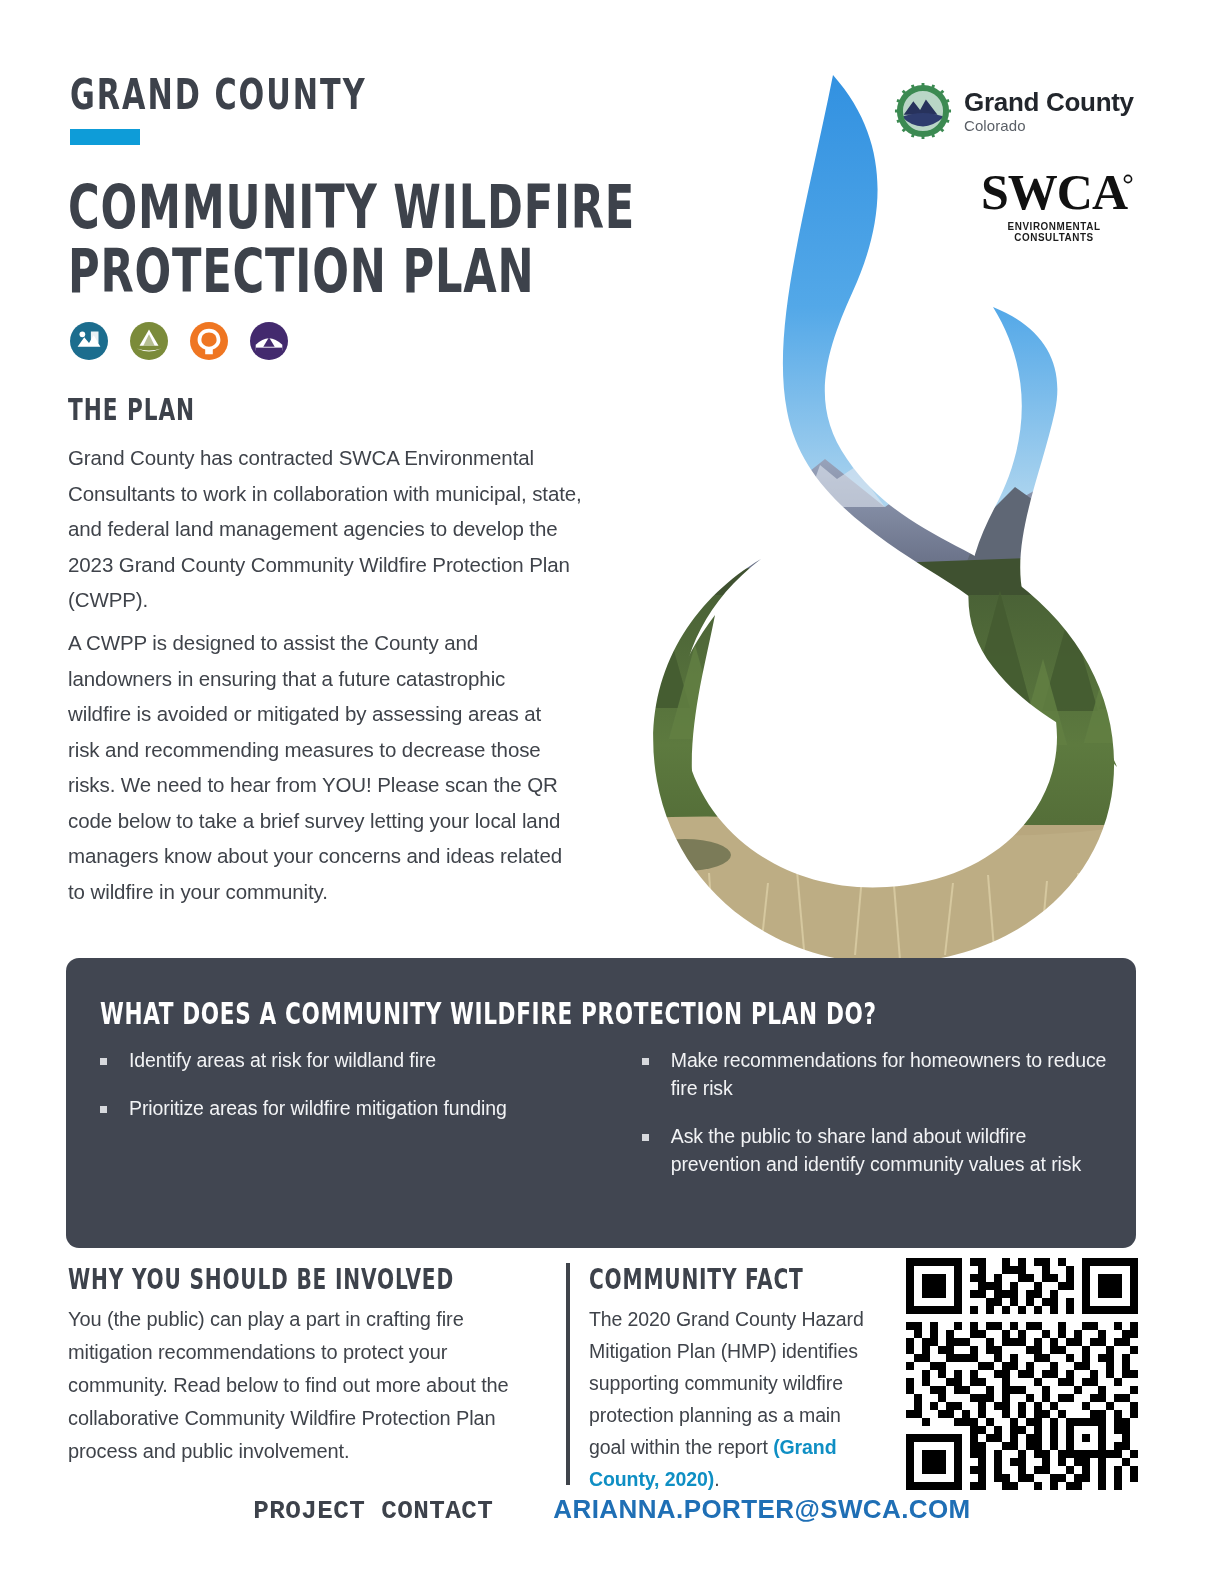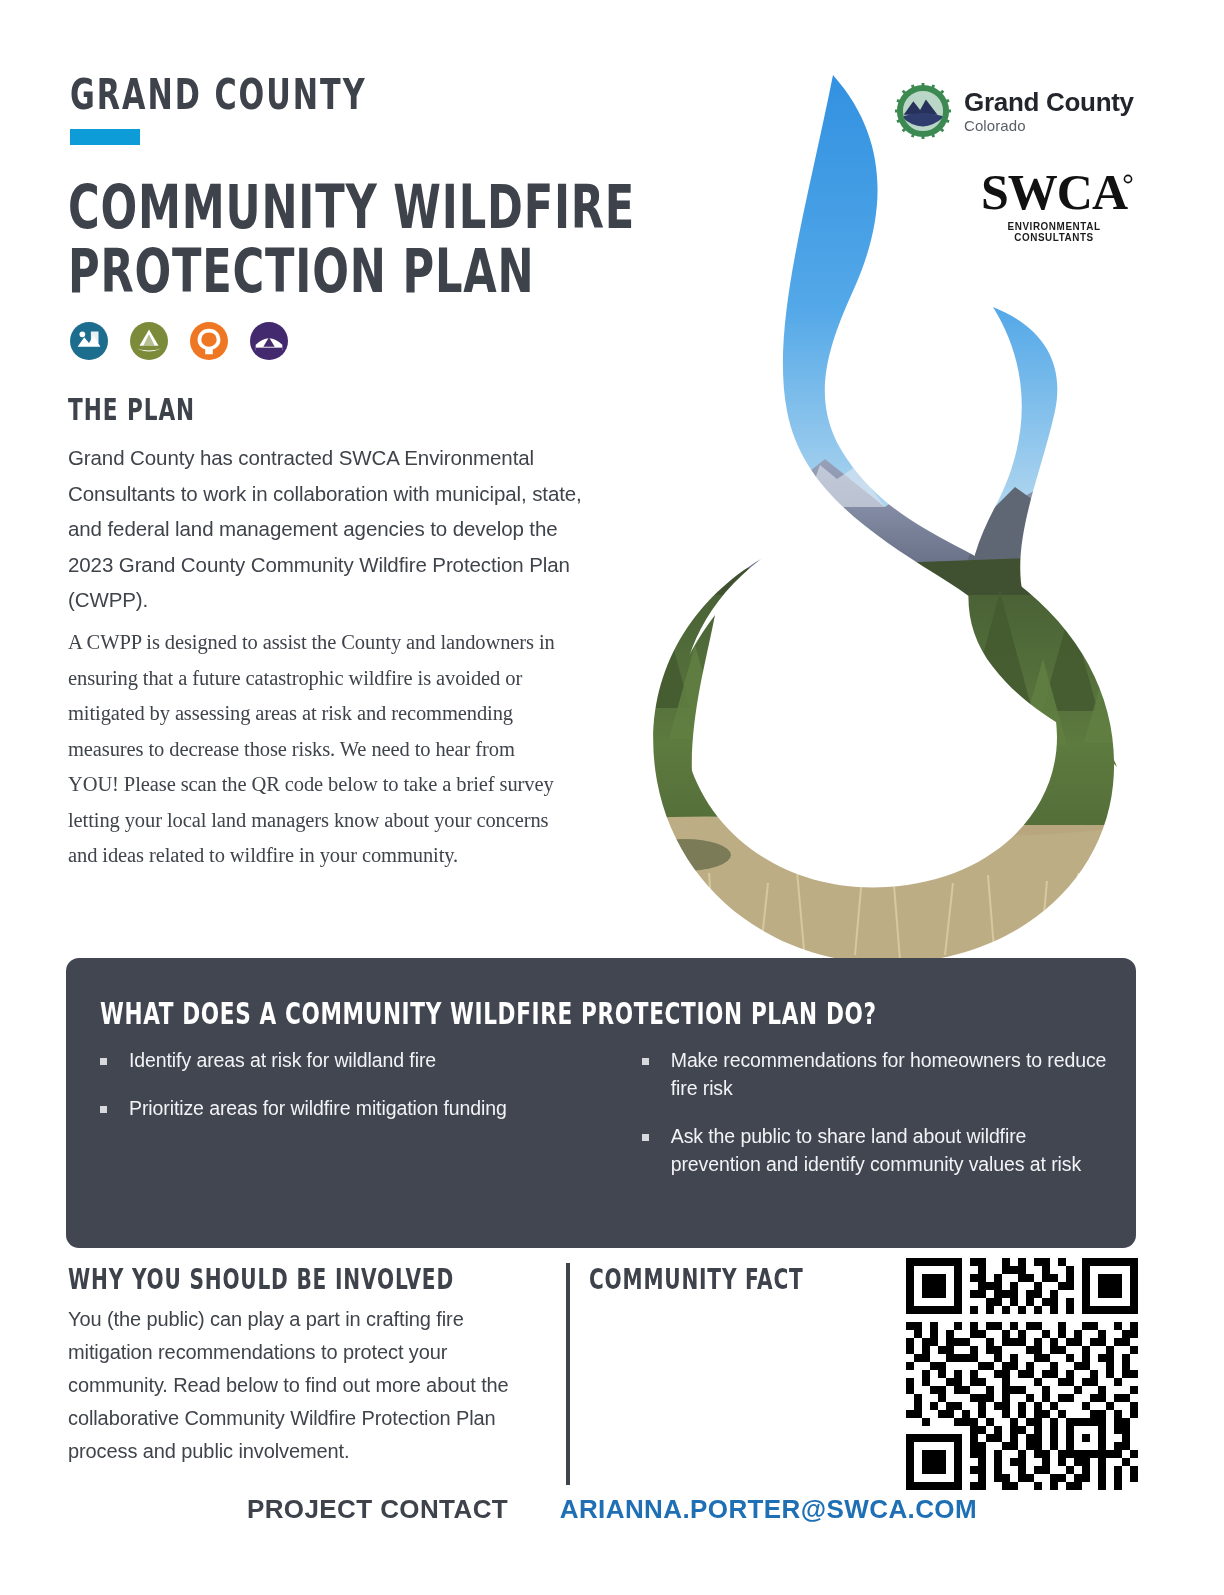--- a/index.html
+++ b/index.html
@@ -71,21 +71,21 @@
     letter-spacing: 0.6px; text-align: center; margin-top: -2px;
     transform: scaleX(0.97); transform-origin: center;
   }
 
   
   .flame { position: absolute; left: 565px; top: 55px; width: 600px; height: 915px; }
 
   
   .h-plan { position: absolute; left: 68px; top: 392px; font-size: 30px; letter-spacing: 1.2px; }
   .p1 { position: absolute; left: 68px; top: 440px; width: 520px; }
-  .p2 { position: absolute; left: 68px; top: 625px; width: 500px; font-family: Liberation Serif, serif; }
+  .p2 { position: absolute; left: 68px; top: 625px; width: 500px; }
 
   
   .panel {
     position: absolute; left: 66px; top: 958px;
     width: 1070px; height: 290px;
     background: #414651; border-radius: 13px;
   }
   .panel-h {
     position: absolute; left: 34px; top: 38px;
     font-size: 30px; color: #ffffff; letter-spacing: 0.8px;
@@ -118,21 +118,21 @@
   .qr { position: absolute; left: 906px; top: 1258px; width: 232px; height: 232px; }
 
   
   .footer {
     position: absolute; left: 0; top: 1494px; width: 1224px;
     text-align: center; white-space: nowrap;
   }
   .foot-lbl {
     font-size: 26px; font-weight: 700; color: #3d424b;
     letter-spacing: 0.4px;
-    font-family: Liberation Sans, sans-serif;
+    font-family: Liberation Mono, monospace;
   }
   .foot-mail {
     font-size: 26px; font-weight: 700; color: #1f6fb5;
     letter-spacing: 0.4px;
     font-family: Liberation Sans, sans-serif;
     margin-left: 44px;
   }
 </style>
 </head>
 <body>
@@ -333,20 +333,21 @@
       </div>
     </div>
   </div>
 
   <div class="h-why cond">WHY YOU SHOULD BE INVOLVED</div>
   <div class="p-why body-txt">You (the public) can play a part in crafting fire mitigation recommendations to protect your community. Read below to find out more about the collaborative Community Wildfire Protection Plan process and public involvement.</div>
 
   <div class="divider"></div>
 
   <div class="h-fact cond">COMMUNITY FACT</div>
+  <div class="p-fact body-txt"><span>The 2020 Grand County Hazard Mitigation Plan (HMP) identifies supporting community wildfire protection planning as a main goal within the report </span><span class="cite">(Grand County, 2020)</span><span class="cite-dot">.</span></div>
 
   <svg class="qr" viewBox="0 0 29 29" shape-rendering="crispEdges">
     <rect width="29" height="29" fill="#ffffff"></rect>
     <g fill="#000000">
 
       <path d="M0,0 h7 v7 h-7 z M1,1 v5 h5 v-5 z M2,2 h3 v3 h-3 z"></path>
       <path d="M22,0 h7 v7 h-7 z M23,1 v5 h5 v-5 z M24,2 h3 v3 h-3 z"></path>
       <path d="M0,22 h7 v7 h-7 z M1,23 v5 h5 v-5 z M2,24 h3 v3 h-3 z"></path>
 
       <rect x="8" y="6" width="1" height="1"></rect>

